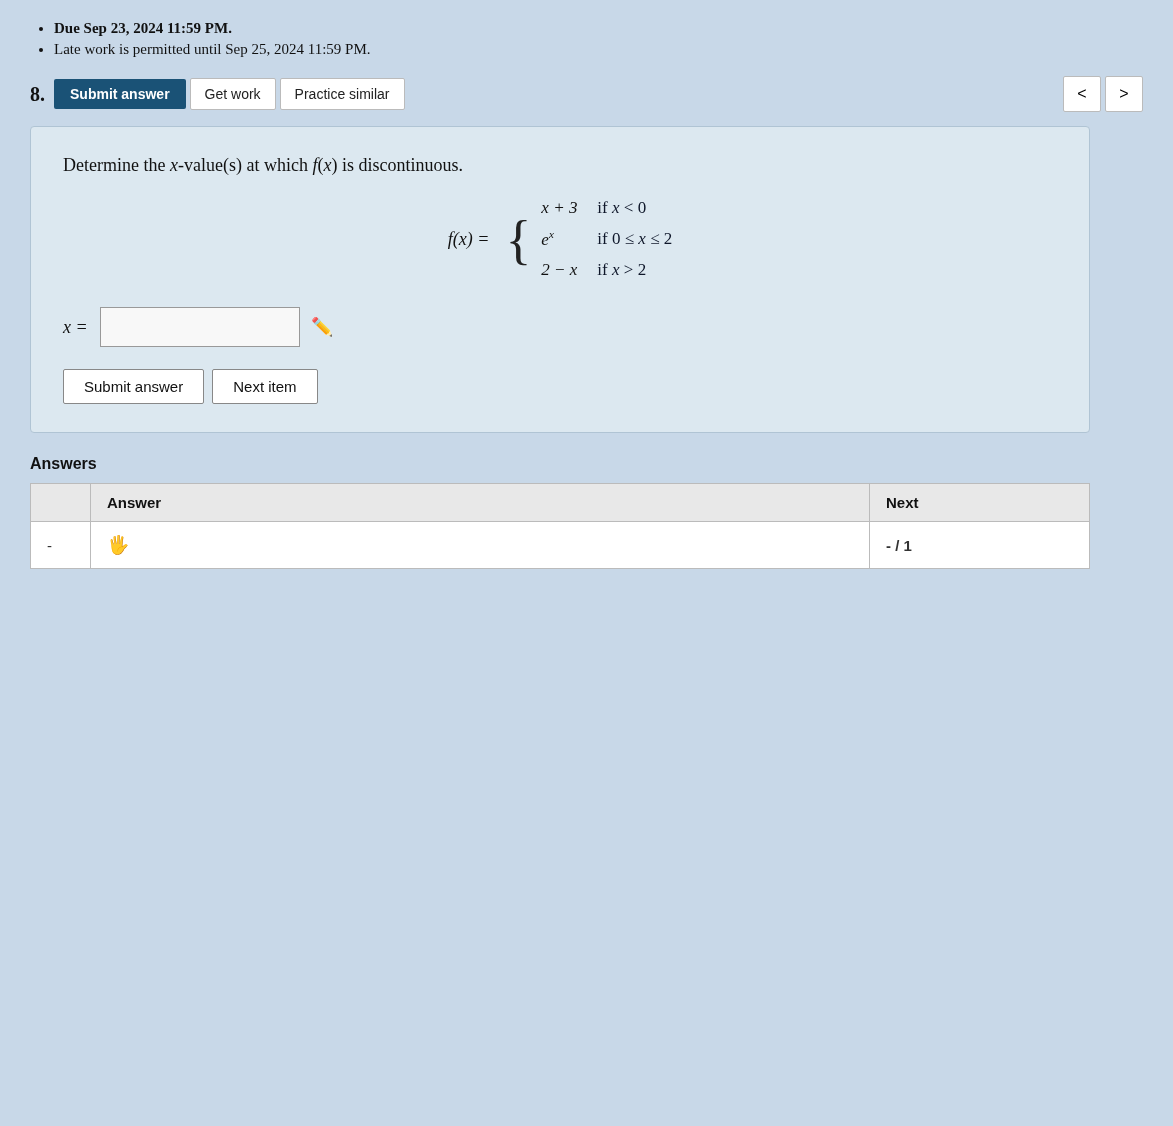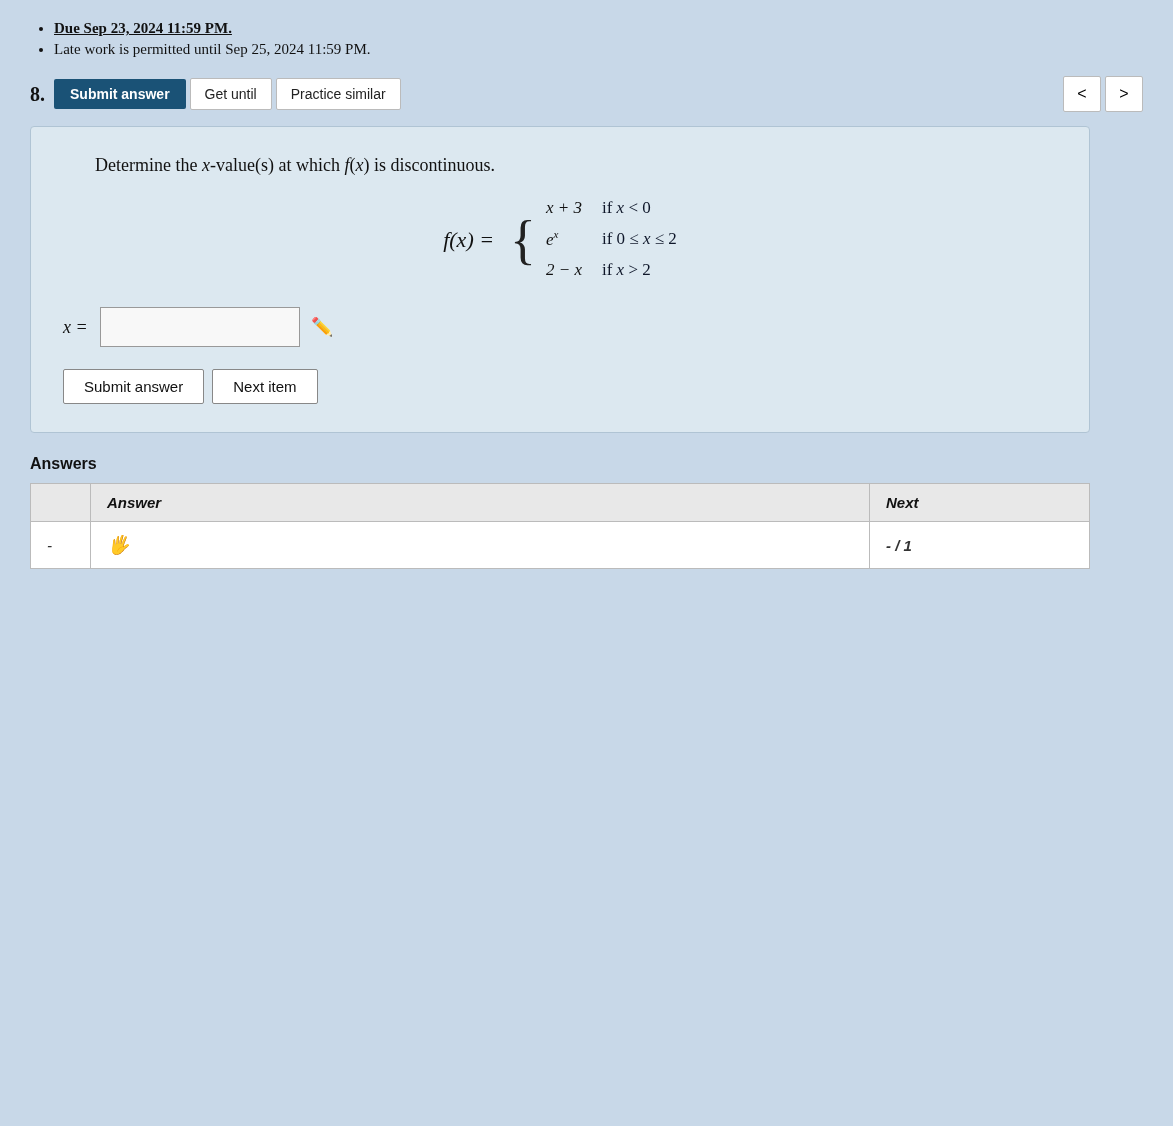--- a/index.html
+++ b/index.html
@@ -18,21 +18,20 @@
     }
     .due-info ul {
       list-style: disc;
       padding-left: 24px;
     }
     .due-info li {
       margin-bottom: 4px;
     }
     .due-info strong {
       font-weight: bold;
-      text-decoration: underline;
     }
     .question-number {
       font-size: 20px;
       font-weight: bold;
       color: #111;
       min-width: 24px;
     }
     .action-buttons {
       display: flex;
       gap: 4px;
@@ -89,21 +88,20 @@
       border-radius: 4px;
       padding: 28px 32px 28px 32px;
       margin-left: 0;
       max-width: 1060px;
       margin-bottom: 22px;
     }
     .problem-text {
       font-size: 18px;
       margin-bottom: 18px;
       color: #111;
-      margin-left: 32px;
     }
     .math-block {
       text-align: center;
       margin: 18px 0 22px 0;
       font-size: 18px;
     }
     .piecewise {
       display: inline-flex;
       align-items: center;
       gap: 10px;
@@ -195,21 +193,20 @@
       font-weight: bold;
       margin-bottom: 10px;
       font-family: Arial, sans-serif;
       color: #111;
     }
     .answers-table {
       width: 100%;
       border-collapse: collapse;
       background: white;
       border: 1px solid #bbb;
-      font-style: italic;
     }
     .answers-table th {
       background: #e8e8e8;
       border: 1px solid #bbb;
       padding: 10px 16px;
       font-size: 15px;
       font-weight: bold;
       font-family: Arial, sans-serif;
       text-align: left;
     }
@@ -240,37 +237,37 @@
   <ul>
     <li><strong>Due Sep 23, 2024 11:59 PM.</strong></li>
     <li><span>Late work is permitted until Sep 25, 2024 11:59 PM.</span></li>
   </ul>
 </div>
 
 <div class="question-header-row">
   <span class="question-number">8.</span>
   <div class="action-buttons">
     <button class="btn-submit-answer">Submit answer</button>
-    <button class="btn-get-help">Get until</button>
+    <button class="btn-get-help">Get work</button>
     <button class="btn-practice-similar">Practice similar</button>
   </div>
   <div class="nav-buttons">
     <button class="btn-nav">&lt;</button>
     <button class="btn-nav">&gt;</button>
   </div>
 </div>
 
 <div class="question-card">
   <div class="problem-text">
     Determine the <em>x</em>-value(s) at which <em>f</em>(<em>x</em>) is discontinuous.
   </div>
 
   <div class="math-block">
     <span class="piecewise">
-      <span style="font-style:italic; font-size:22px; margin-right:6px;"><em>f</em>(<em>x</em>) =</span>
+      <span style="font-style:italic; font-size:18px; margin-right:6px;"><em>f</em>(<em>x</em>) =</span>
       <span class="piecewise-brace">{</span>
       <div class="piecewise-cases">
         <div class="piecewise-case">
           <span class="piecewise-expr"><em>x</em> + 3</span>
           <span class="piecewise-cond">if <em>x</em> &lt; 0</span>
         </div>
         <div class="piecewise-case">
           <span class="piecewise-expr"><em>e</em><sup><em>x</em></sup></span>
           <span class="piecewise-cond">if 0 ≤ <em>x</em> ≤ 2</span>
         </div>

